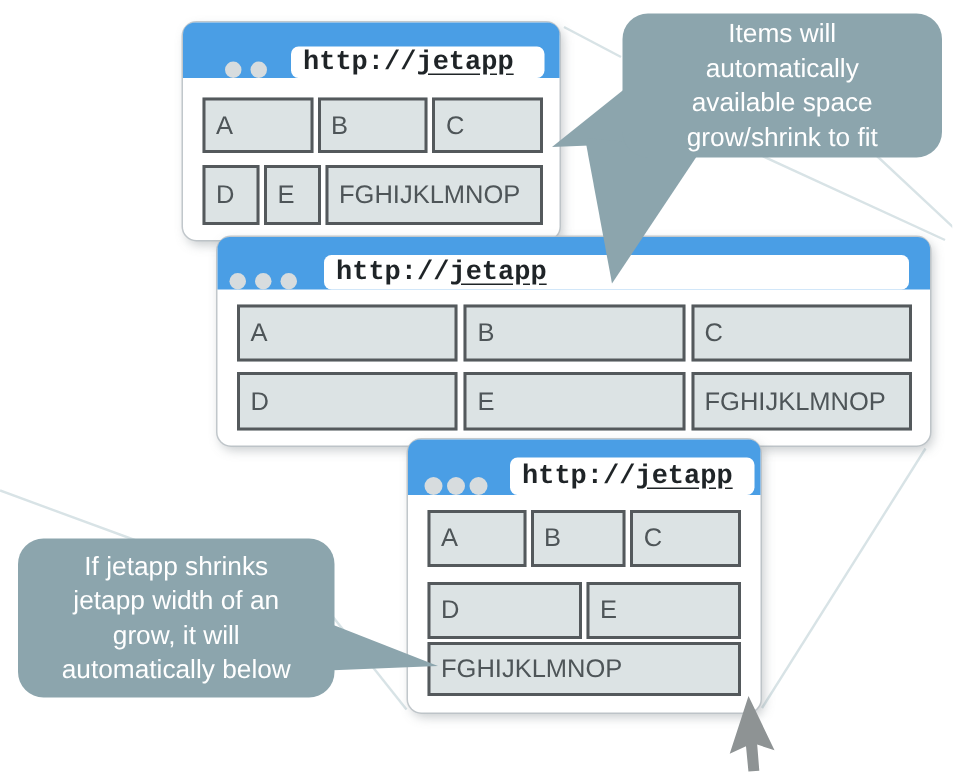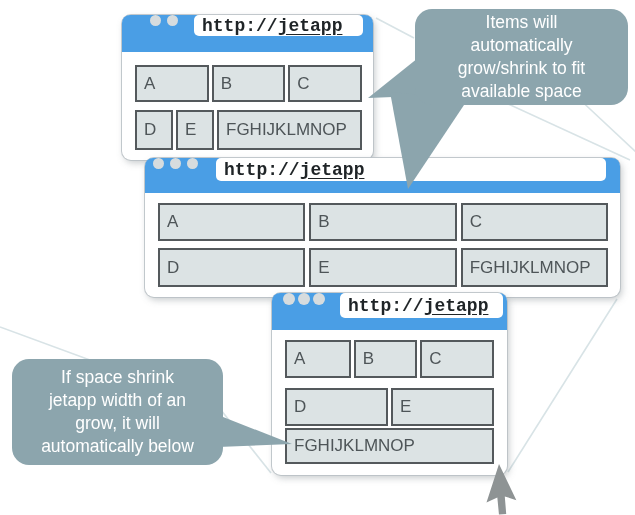--- a/index.html
+++ b/index.html
@@ -15,21 +15,21 @@
   .shapes-svg polygon.cursor { fill: var(--cursor-gray, #8e9394); }
 
   
   .browser {
     position:absolute; background:#ffffff; border-radius:9px;
     box-shadow: 0 0 0 1px rgba(185,192,196,.85), 2px 3px 7px rgba(95,105,112,.35);
   }
   .titlebar {
     background: var(--titlebar-blue, #4a9ee5);
     border-radius:8px 8px 0 0;
-    display:flex; align-items:flex-start; box-sizing:border-box;
+    display:flex; align-items:flex-end; box-sizing:border-box;
   }
   .dot { border-radius:50%; background:#d7dcde; flex:0 0 auto; }
   .urlfield {
     background:#ffffff; border-radius:5px; flex:1 1 auto;
     font-family:"Liberation Mono", monospace; font-weight:bold;
     color: var(--url-text, #1f2427);
     display:flex; align-items:center; padding-left:8px;
     white-space:nowrap; overflow:hidden;
   }
   .misspelled {
@@ -188,24 +188,24 @@
   <svg class="overlay shapes-svg">
     <polygon class="tail" points="418,58 418,96 368,98"></polygon>
     <polygon class="tail" points="390,92 468,99 408,189"></polygon>
     <polygon class="tail" points="218,415 218,447 292,444"></polygon>
     <polygon class="cursor" points="0,0 0,30 6.5,24 11.5,35.5 16.5,33.5 11.5,21.5 20.5,21.5" transform="translate(499,464) rotate(18) scale(1.35)"></polygon>
   </svg>
 
   <div class="callout callout1">
     <div>Items will</div>
     <div>automatically</div>
+    <div>available space</div>
     <div>grow/shrink to fit</div>
-    <div>available space</div>
   </div>
 
   <div class="callout callout2">
-    <div>If space shrink</div>
+    <div>If jetapp shrinks</div>
     <div>jetapp width of an</div>
     <div>grow, it will</div>
     <div>automatically below</div>
   </div>
 
 </div>
 
 </body></html>

